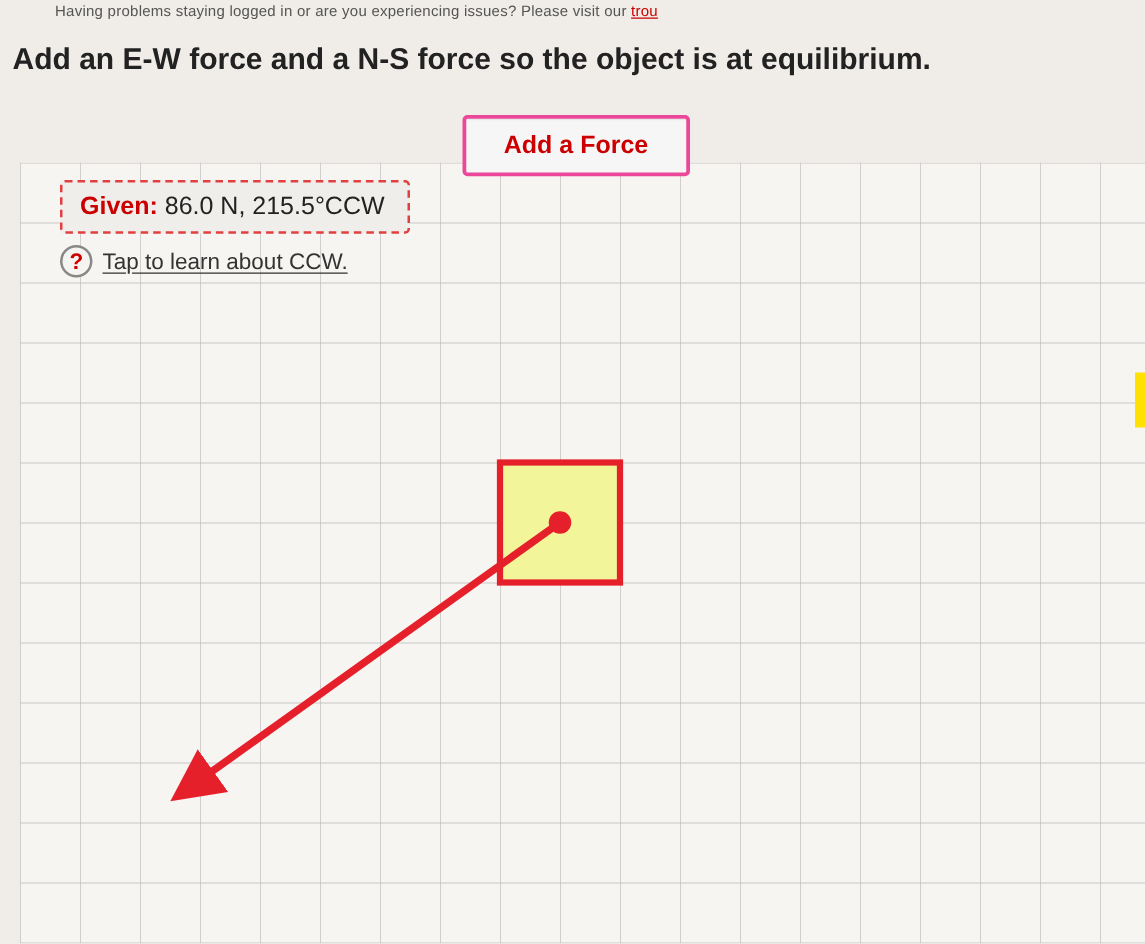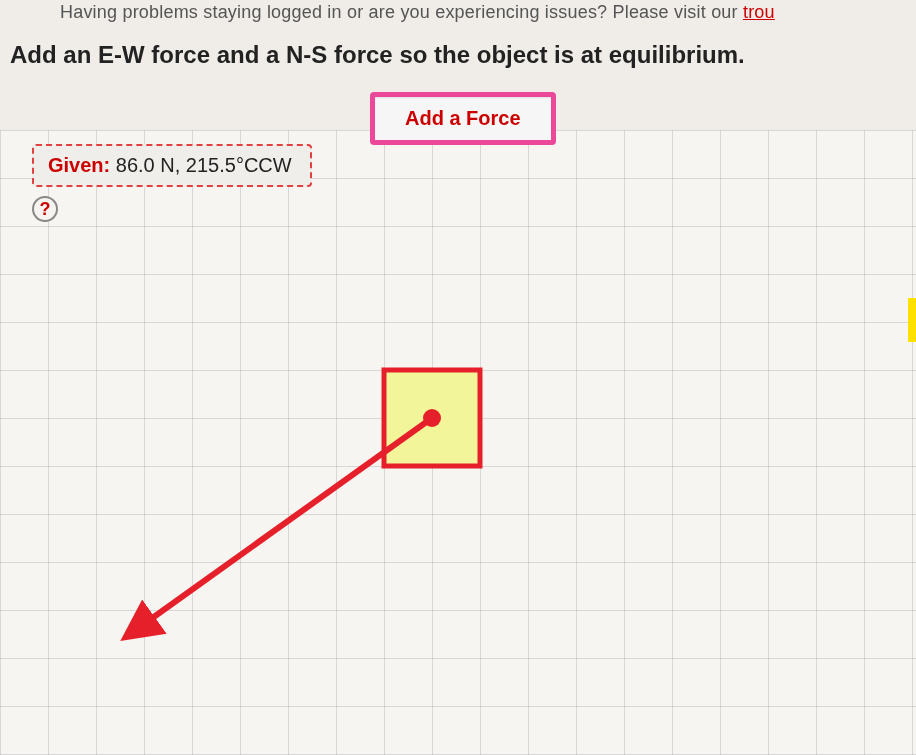--- a/index.html
+++ b/index.html
@@ -6,55 +6,55 @@
     body {
       font-family: Arial, Helvetica, sans-serif;
       background: #f0ede8;
       width: 916px;
       height: 755px;
       overflow: hidden;
       position: relative;
     }
     .banner {
       color: #555;
-      font-size: 18px;
-      padding: 2px 0 0 60px;
+      font-size: 12px;
+      padding: 2px 0 0 44px;
       letter-spacing: 0.2px;
     }
     .banner a {
       color: #cc0000;
       text-decoration: underline;
     }
     .instruction {
       color: #222;
       font-size: 24px;
       padding: 18px 0 0 10px;
       font-weight: 700;
     }
     .add-force-wrap {
       position: absolute;
       top: 92px;
       left: 370px;
       z-index: 20;
     }
     .add-force-btn {
       background: #f6f6f6;
-      border: 5px solid #ec4899;
+      border: 3px solid #ec4899;
       border-radius: 4px;
       color: #cc0000;
       font-size: 20px;
       font-weight: bold;
       padding: 10px 30px;
       cursor: pointer;
       box-shadow: 0 1px 1px rgba(0,0,0,.08) inset;
     }
     .canvas-area {
       position: absolute;
       top: 130px;
-      left: 0;
+      left: 16px;
       width: 767px;
       height: 625px;
     }
     .grid-svg {
       position: absolute;
       top: 0;
       left: 0;
     }
     .given-box {
       position: absolute;
@@ -141,16 +141,17 @@
     <circle cx="432" cy="288" r="9" fill="#e5202a"></circle>
   </svg>
 
   <div class="given-box">
     <span class="given-label">Given:</span>
     <span>86.0 N, 215.5°CCW</span>
   </div>
 
   <div class="ccw-hint">
     <span class="ccw-icon">?</span>
+    <span class="ccw-text">Tap to learn about CCW.</span>
   </div>
 </div>
 
 <div class="yellow-marker"></div>
 
 </body></html>

